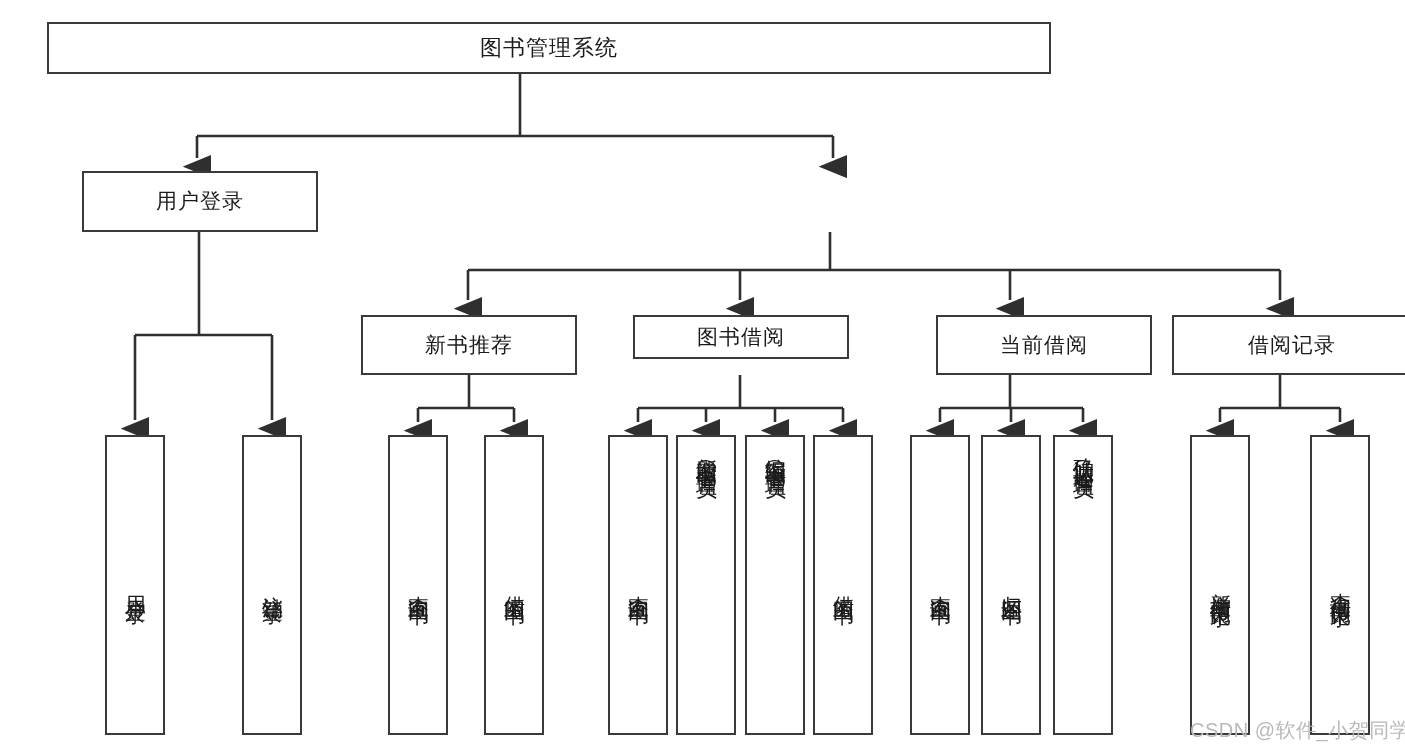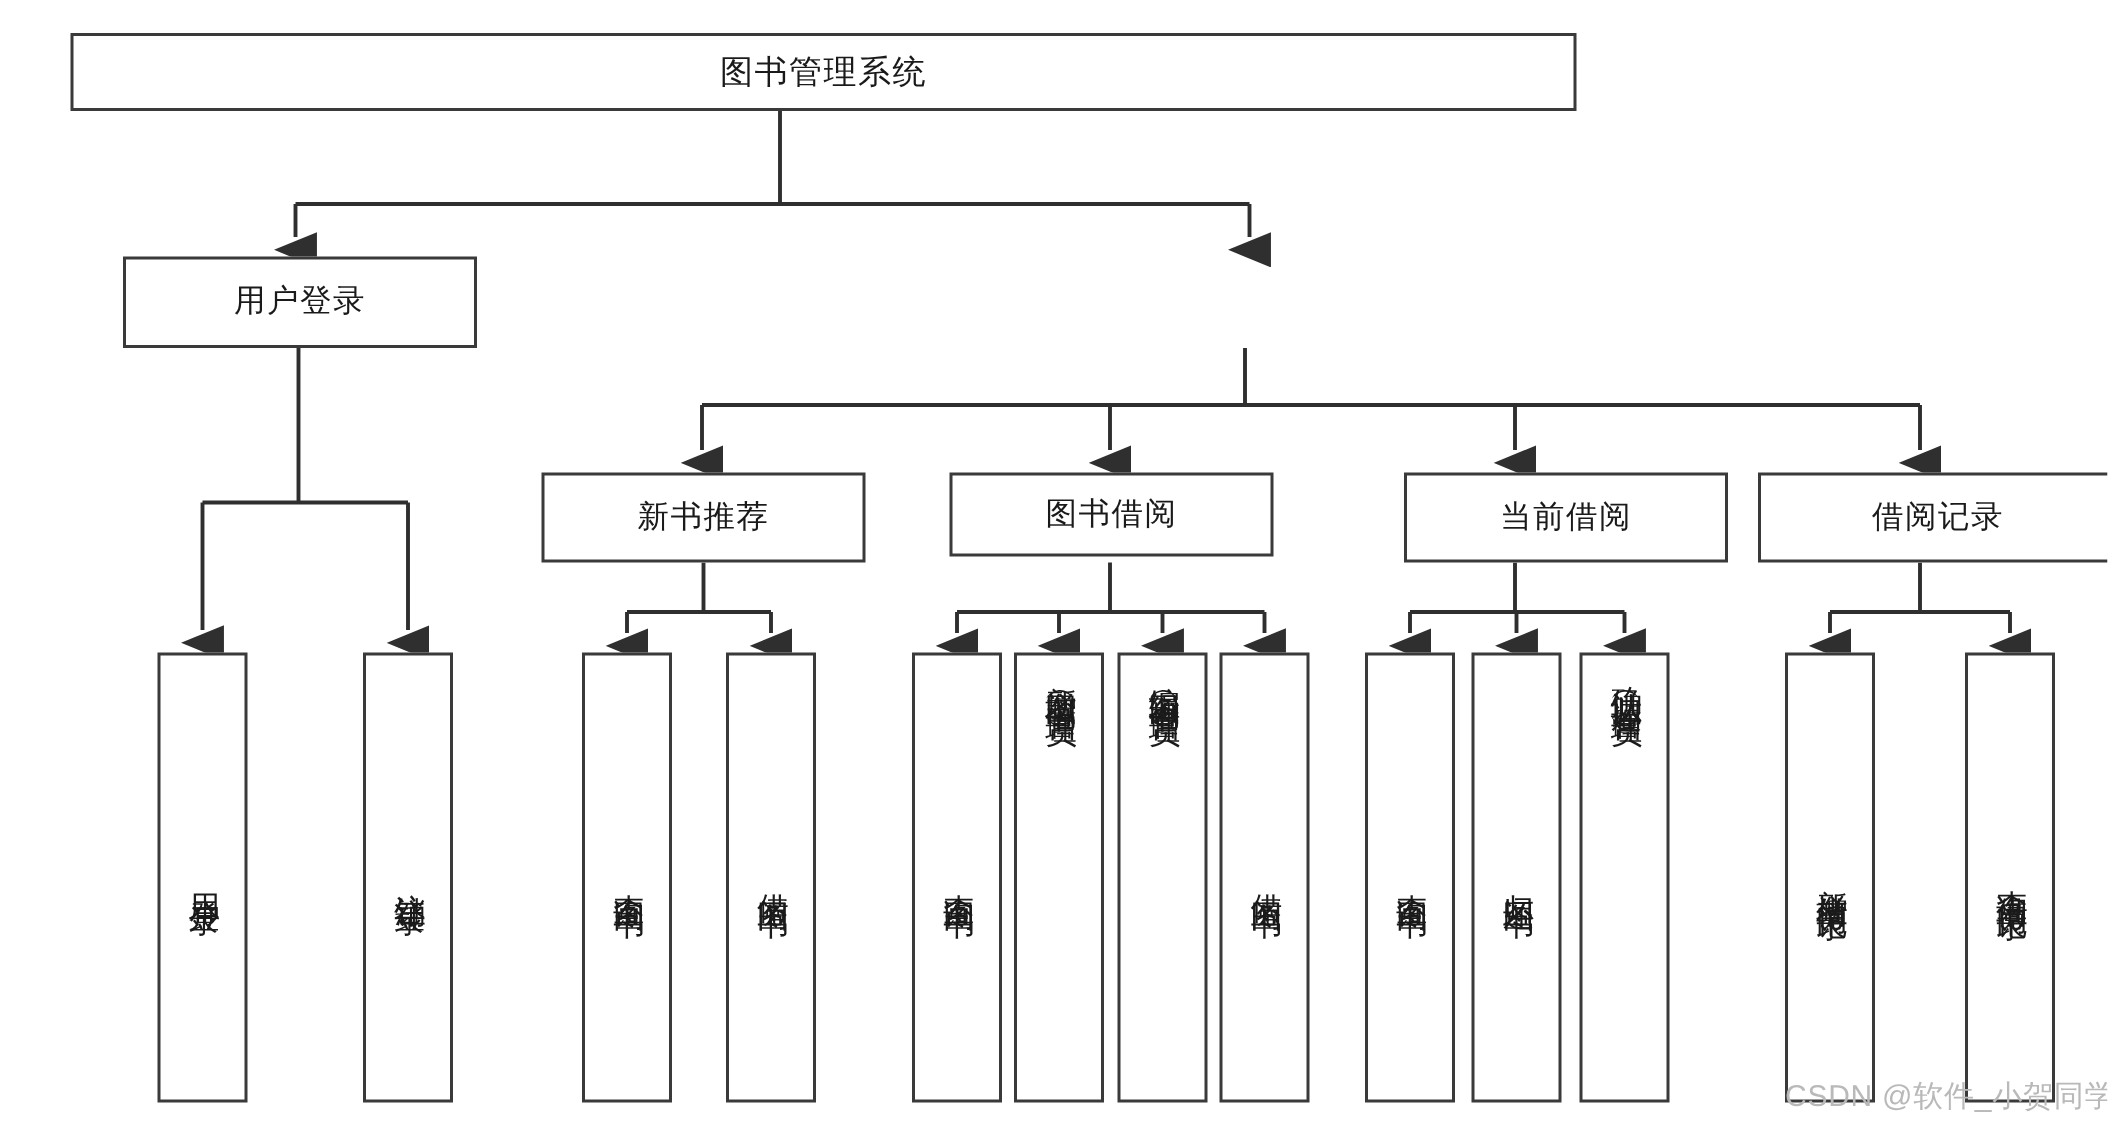--- a/index.html
+++ b/index.html
@@ -118,21 +118,21 @@
       <path d="M1220,408 L1220,422" marker-end="url(#arw)"></path>
       <path d="M1340,408 L1340,422" marker-end="url(#arw)"></path>
     </g>
   </svg>
 
   <div class="node root" style="left:18px; top:22px; width:1004px; height:52px;margin-left:29px;">图书管理系统</div>
 
   <div class="node lvl2" style="left:82px; top:171px; width:236px; height:61px;">用户登录</div>
 
   <div class="node lvl3" style="left:361px; top:315px; width:216px; height:60px;">新书推荐</div>
-  <div class="node lvl3" style="left:633px; top:315px; width:216px; height:56px;">图书借阅</div>
+  <div class="node lvl3" style="left:633px; top:315px; width:216px; height:44px;">图书借阅</div>
   <div class="node lvl3" style="left:902px; top:315px; width:216px; height:60px;margin-left:34px;">当前借阅</div>
   <div class="node lvl3" style="left:1172px; top:315px; width:240px; height:60px;">借阅记录</div>
 
   <div class="node leaf" style="left:105px; top:435px; width:60px; height:300px;">用户登录</div>
   <div class="node leaf" style="left:242px; top:435px; width:60px; height:300px;">注销登录</div>
 
   <div class="node leaf" style="left:388px; top:435px; width:60px; height:300px;">查询图书</div>
   <div class="node leaf" style="left:484px; top:435px; width:60px; height:300px;">借阅图书</div>
 
   <div class="node leaf" style="left:608px; top:435px; width:60px; height:300px;">查询图书</div>

